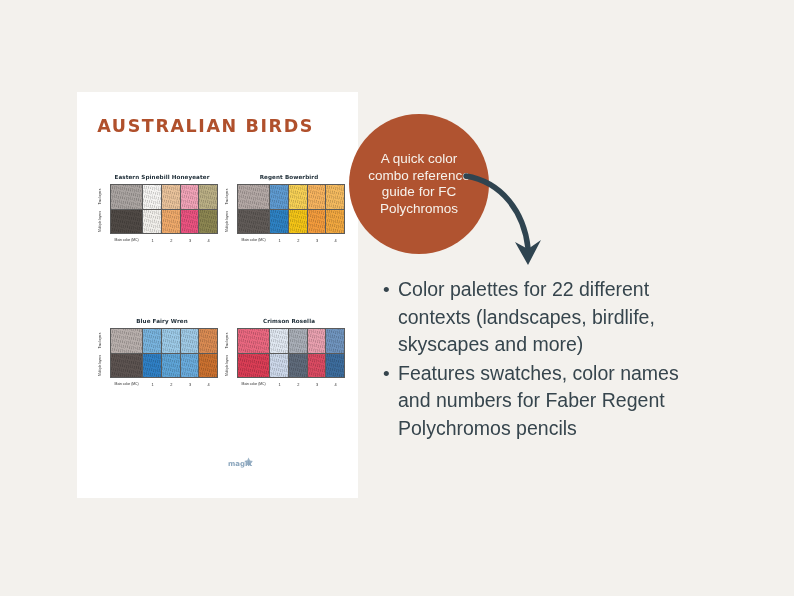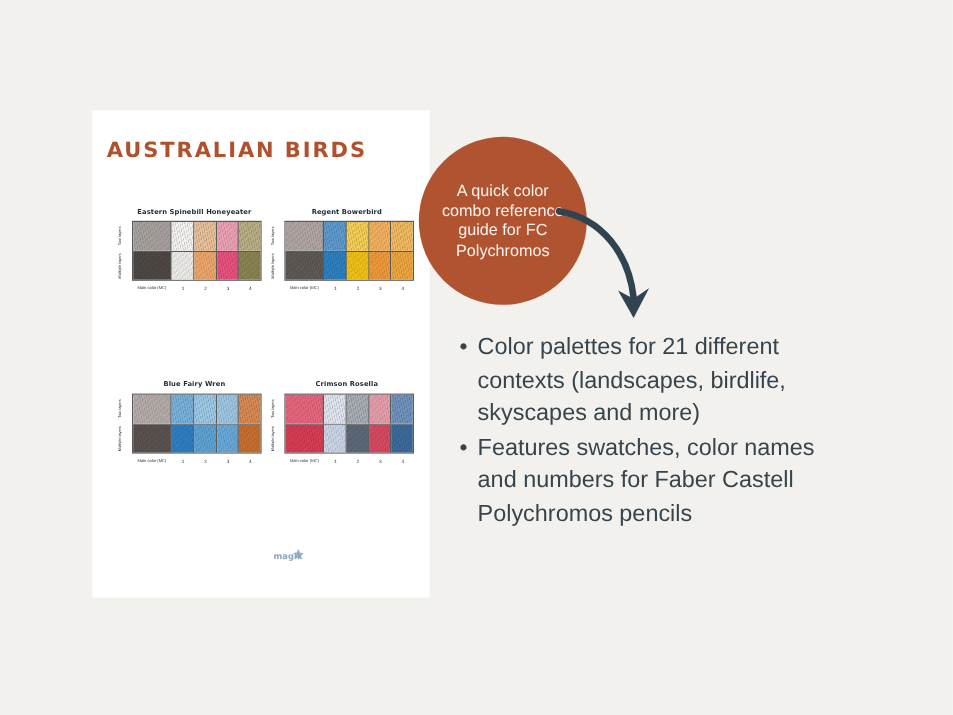--- a/index.html
+++ b/index.html
@@ -9,21 +9,21 @@
     font-family:"Liberation Sans",sans-serif;
     overflow:hidden;position:relative;
   }
   
   #product-page{
     position:absolute;left:77px;top:92px;width:281px;height:406px;
     background:#ffffff;
   }
   #poster-title{
     position:absolute;left:0;top:26px;width:225px;
-    text-align:left;
+    text-align:right;
     color:#b0502c;
     font-family:"DejaVu Sans",sans-serif;
     font-weight:bold;
     font-size:17.5px;
     letter-spacing:1.6px;
     line-height:17px;
     padding-left:12px;
   }
   #poster-title .line2{display:block;letter-spacing:2.4px;}
 
@@ -357,19 +357,19 @@
 <div id="down-arrow">
   <svg width="100" height="105" viewBox="0 0 100 105" aria-hidden="true">
     <path d="M4 6 C 40 12, 62 42, 66 78" stroke="#2f4450" stroke-width="5.5" fill="none" stroke-linecap="round"></path>
     <path d="M66 95 L53 72 L66 79 L79 70 Z" fill="#2f4450"></path>
   </svg>
 </div>
 
 <div id="feature-list">
   <div class="bullet-item">
     <span class="bullet-dot">•</span>
-    <span class="bullet-text">Color palettes for 21 different contexts (landscapes, birdlife, skyscapes and more)</span>
+    <span class="bullet-text">Color palettes for 22 different contexts (landscapes, birdlife, skyscapes and more)</span>
   </div>
   <div class="bullet-item">
     <span class="bullet-dot">•</span>
-    <span class="bullet-text">Features swatches, color names and numbers for Faber Castell Polychromos pencils</span>
+    <span class="bullet-text">Features swatches, color names and numbers for Faber Regent Polychromos pencils</span>
   </div>
 </div>
 
 </body></html>

